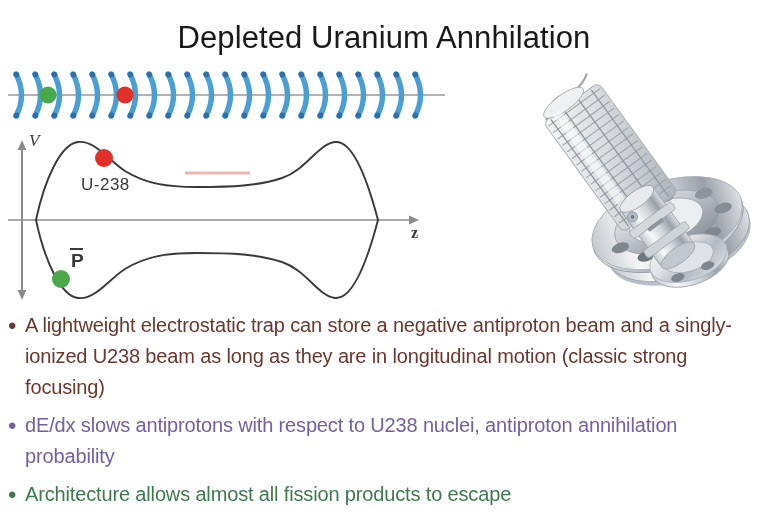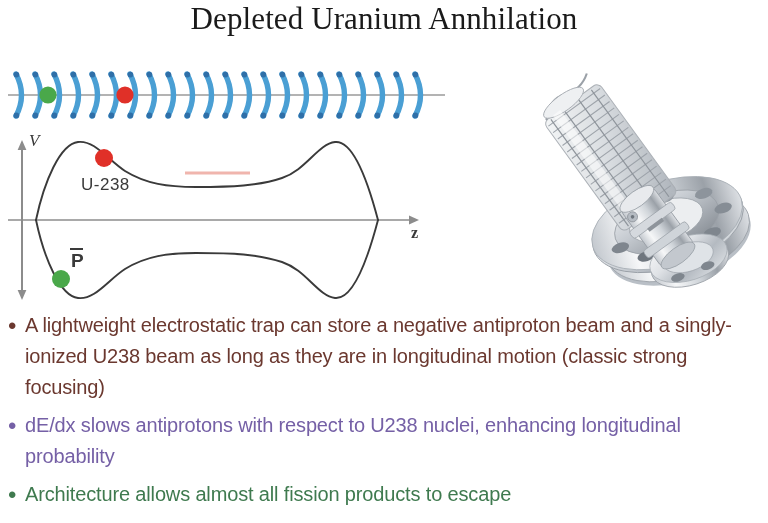--- a/index.html
+++ b/index.html
@@ -13,29 +13,28 @@
     position: relative;
     overflow: hidden;
     font-family: "Liberation Sans", sans-serif;
     -webkit-font-smoothing: antialiased;
   }
 
   
   #slide-title {
     position: absolute;
     left: 0;
-    top: 0;
+    top: 19px;
     width: 768px;
     text-align: center;
     font-size: 31px;
     font-weight: 400;
     color: #1a1a1a;
     letter-spacing: 0.1px;
     line-height: 1.2;
-    font-family: Liberation Serif, serif;
   }
 
   
   #trap-figure {
     position: absolute;
     left: 0;
     top: 60px;
     width: 470px;
     height: 245px;
   }
@@ -276,21 +275,21 @@
 
 <div id="bullet-list">
 
   <div class="bullet-row">
     <span class="bullet-mark b-maroon">•</span>
     <span class="bullet-text b-maroon">A lightweight electrostatic trap can store a negative antiproton beam and a singly-ionized U238 beam as long as they are in longitudinal motion (classic strong focusing)</span>
   </div>
 
   <div class="bullet-row">
     <span class="bullet-mark b-purple">•</span>
-    <span class="bullet-text b-purple">dE/dx slows antiprotons with respect to U238 nuclei, enhancing longitudinal probability</span>
+    <span class="bullet-text b-purple">dE/dx slows antiprotons with respect to U238 nuclei, antiproton annihilation probability</span>
   </div>
 
   <div class="bullet-row">
     <span class="bullet-mark b-green">•</span>
     <span class="bullet-text b-green">Architecture allows almost all fission products to escape</span>
   </div>
 
 </div>
 
 </body></html>

